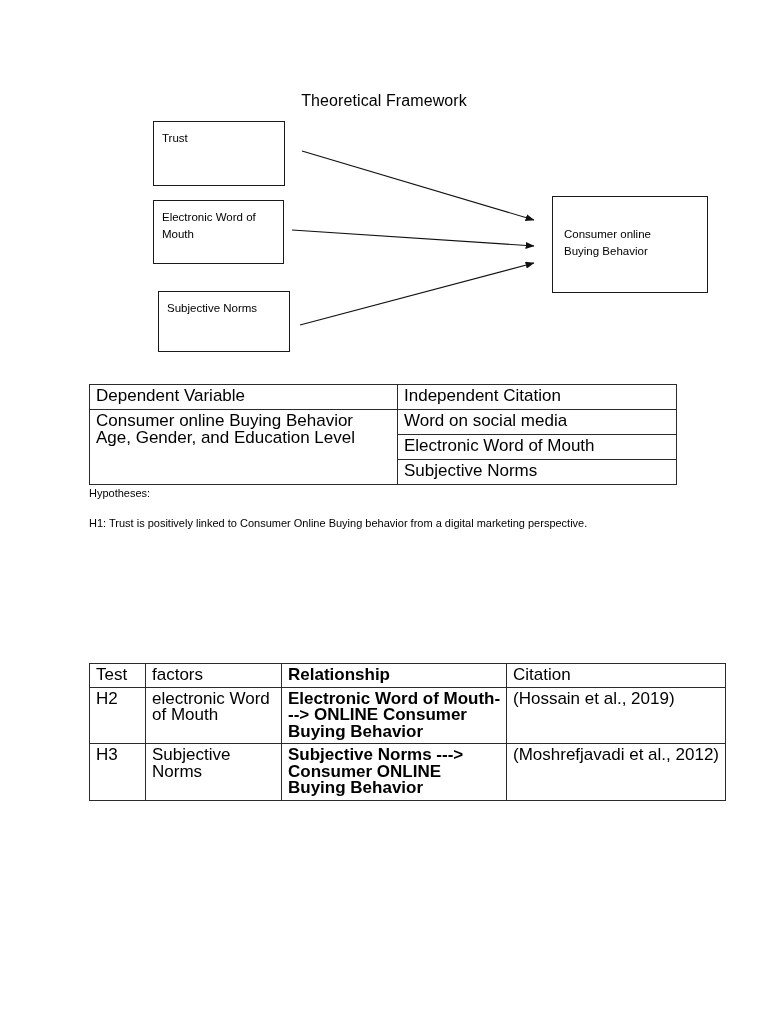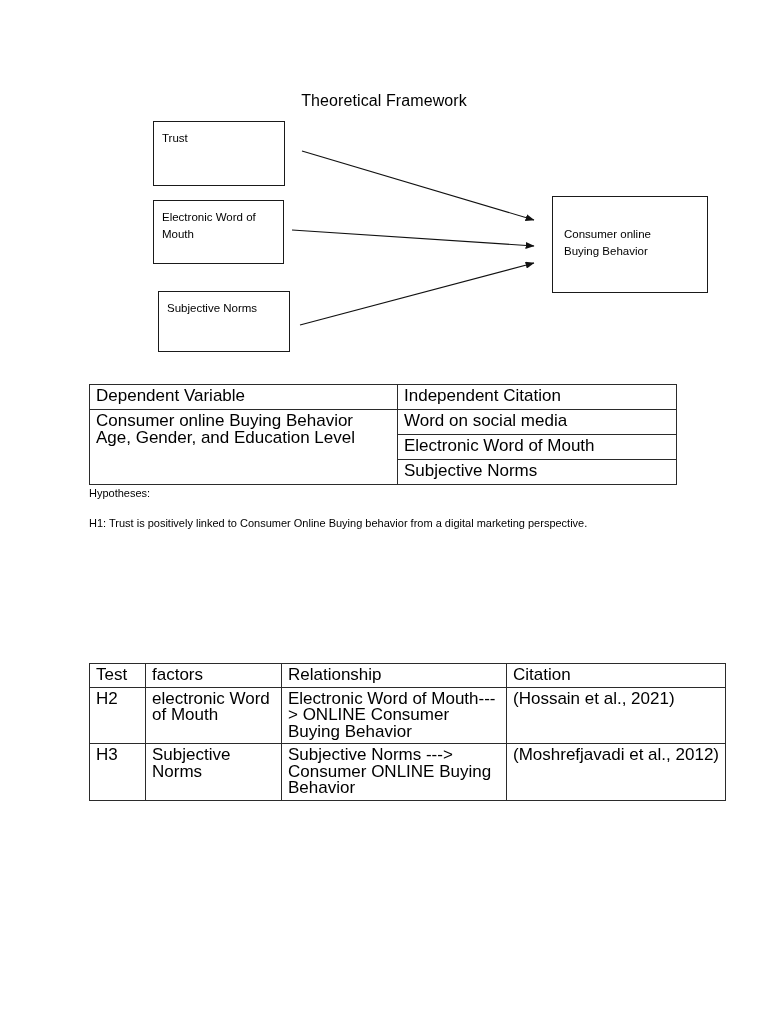--- a/index.html
+++ b/index.html
@@ -88,21 +88,21 @@
   #variables-table .col-dependent { width: 296px; }
 
   #hypotheses-table {
     left: 89px;
     top: 631px;
     width: 588px;
     margin-top: 32px;
   }
   #hypotheses-table .c-test  { width: 44px; }
   #hypotheses-table .c-fact  { width: 124px; }
-  #hypotheses-table .c-rel   { width: 213px; }
+  #hypotheses-table .c-rel   { width: 213px; font-weight: bold; }
   #hypotheses-table .c-cite  { width: 207px; }
   #hypotheses-table .row-head td { height: 16px; }
   #hypotheses-table .row-body td { height: 30px; }
 
   
   #hypotheses-block {
     position: absolute;
     left: 89px;
     top: 485px;
     width: 590px;
@@ -174,21 +174,21 @@
       <tr class="row-head">
         <td class="c-test">Test</td>
         <td class="c-fact">factors</td>
         <td class="c-rel">Relationship</td>
         <td class="c-cite">Citation</td>
       </tr>
       <tr class="row-body">
         <td class="c-test">H2</td>
         <td class="c-fact">electronic Word of Mouth</td>
         <td class="c-rel">Electronic Word of Mouth---&gt; ONLINE Consumer Buying Behavior</td>
-        <td class="c-cite">(Hossain et al., 2021)</td>
+        <td class="c-cite">(Hossain et al., 2019)</td>
       </tr>
       <tr class="row-body">
         <td class="c-test">H3</td>
         <td class="c-fact">Subjective Norms</td>
         <td class="c-rel">Subjective Norms ---&gt; Consumer ONLINE Buying Behavior</td>
         <td class="c-cite">(Moshrefjavadi et al., 2012)</td>
       </tr>
     </tbody>
   </table>
 

